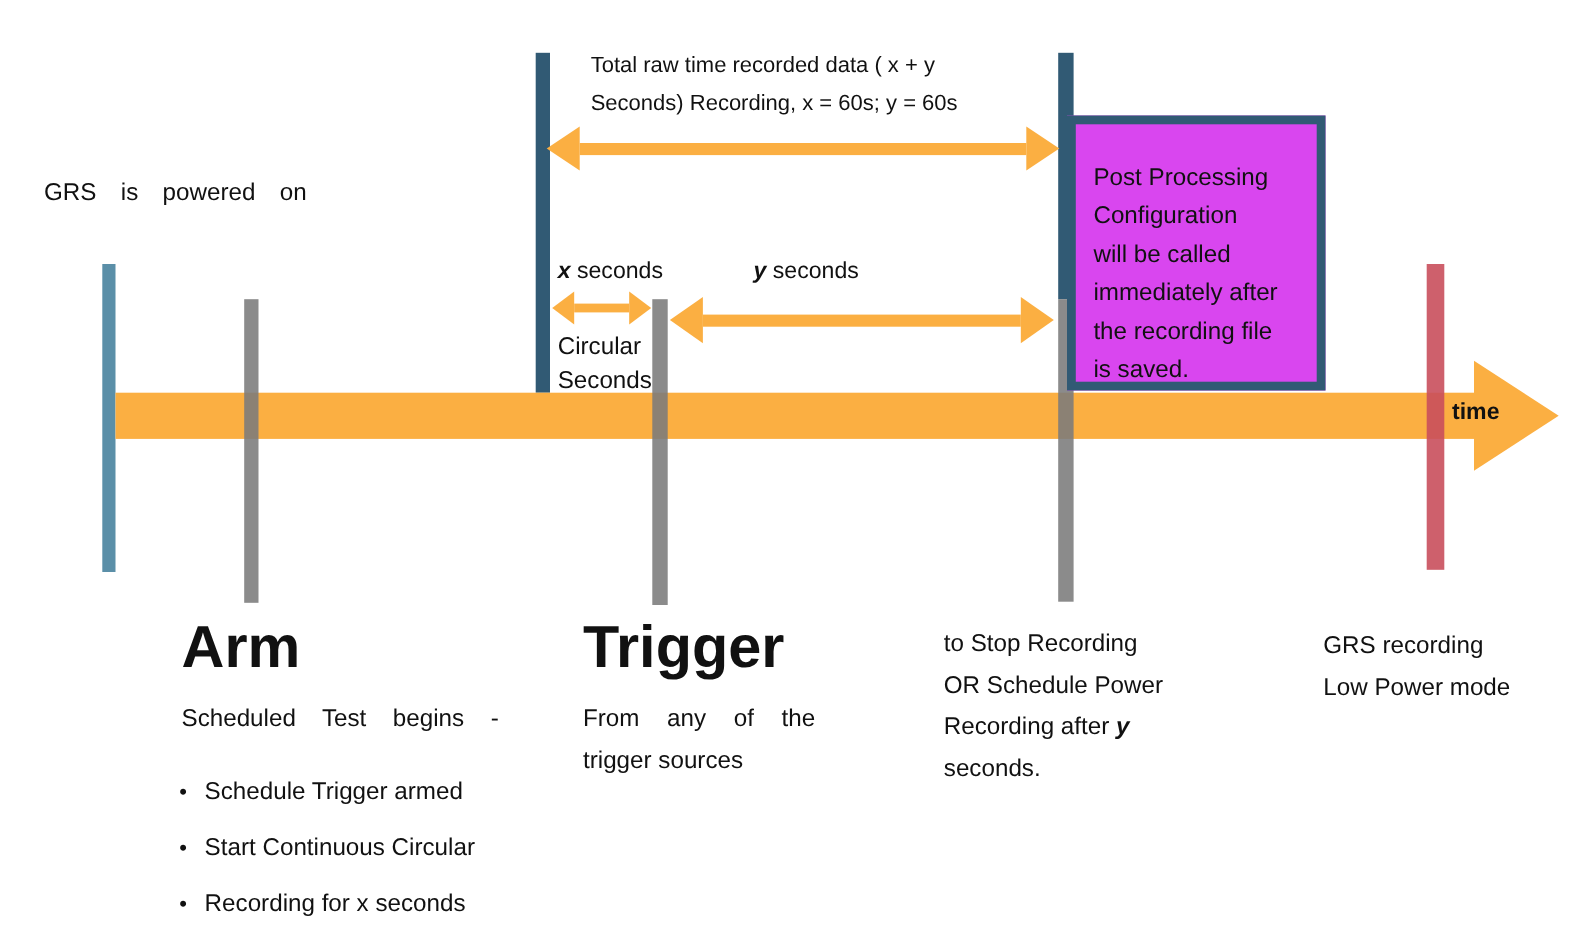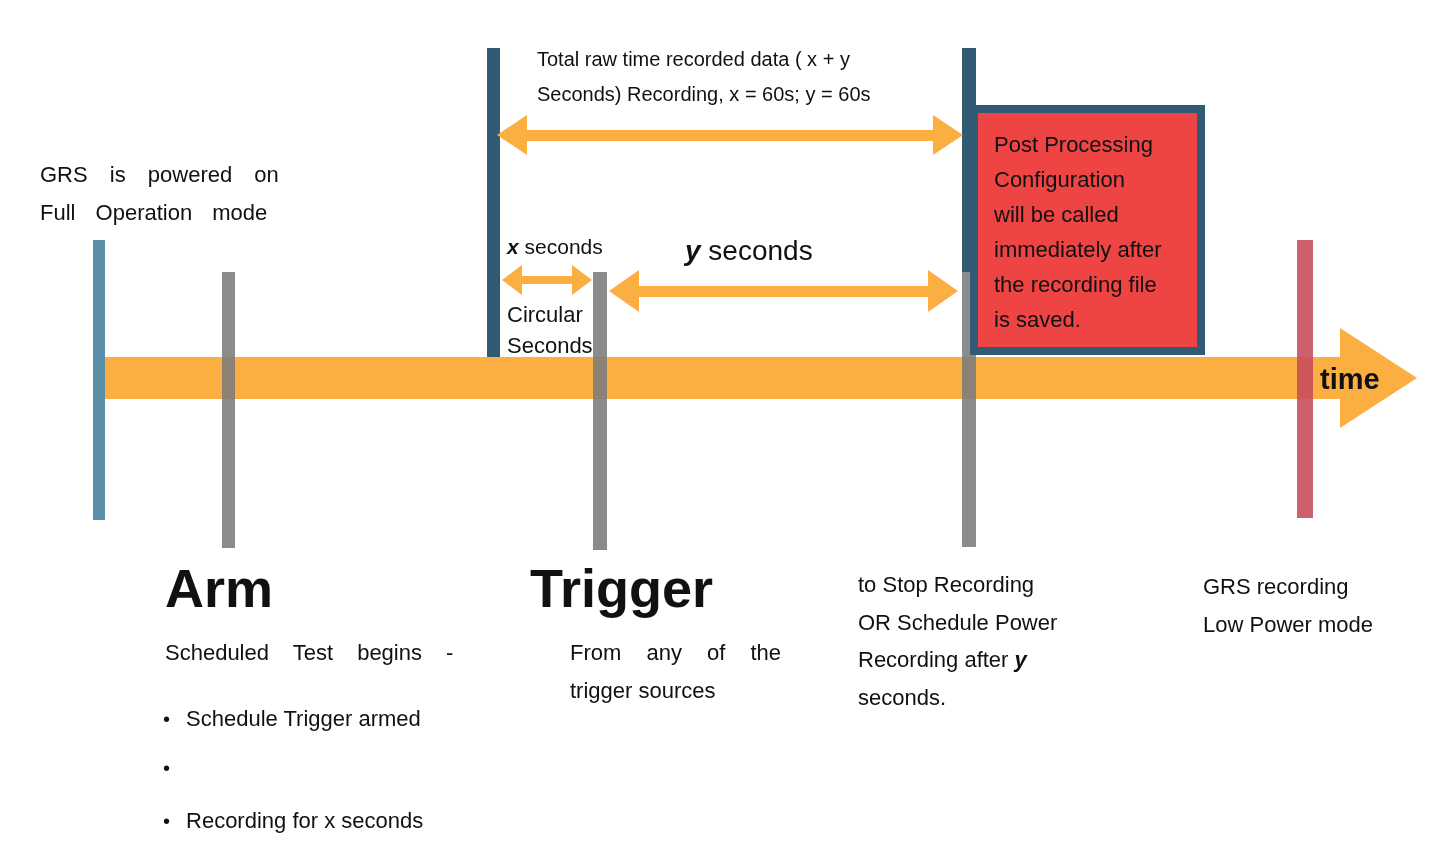--- a/index.html
+++ b/index.html
@@ -7,36 +7,36 @@
     position:relative;width:1429px;height:856px;background:#fff;overflow:hidden;
     font-family:"Liberation Sans","DejaVu Sans",sans-serif;color:#111;
   }
   .bar{position:absolute;}
   .txt{position:absolute;white-space:nowrap;}
   
   .tl-body{position:absolute;left:105px;top:357px;width:1237px;height:42px;background:var(--orange,#FBAF42);z-index:1;}
   .tl-head{position:absolute;left:1340px;top:328px;width:0;height:0;z-index:1;
     border-top:50px solid transparent;border-bottom:50px solid transparent;
     border-left:77px solid var(--orange,#FBAF42);}
-  .time-label{position:absolute;left:1320px;top:363px;font-size:29px;font-weight:bold;z-index:5;}
+  .time-label{position:absolute;left:1320px;top:363px;font-size:21px;font-weight:bold;z-index:5;}
   
   .dbl{position:absolute;display:flex;align-items:center;z-index:2;}
   .dbl .hl,.dbl .hr{width:0;height:0;border-style:solid;border-color:transparent;}
   .dbl .hl{border-right-color:var(--orange,#FBAF42);}
   .dbl .hr{border-left-color:var(--orange,#FBAF42);}
   .dbl .shaft{flex:1;background:var(--orange,#FBAF42);}
   
   .steel{background:var(--steel_blue,#5B8FA8);}
   .navy{background:var(--navy,#315A74);}
   .gray{background:var(--gray,#7B7B7B);opacity:.88;z-index:2;}
   .red{background:var(--red,#C94F5C);opacity:.9;z-index:2;}
   
-  .ppbox{position:absolute;left:970px;top:105px;width:235px;height:250px;background:#ef4444;
+  .ppbox{position:absolute;left:970px;top:105px;width:235px;height:250px;background:#d946ef;
     border:8px solid var(--navy,#315A74);box-sizing:border-box;z-index:3;
-    padding:14px 0 0 16px;font-size:22px;line-height:35px;}
+    padding:30px 0 0 16px;font-size:22px;line-height:35px;}
   .ppbox div{white-space:nowrap;}
   
   .body22{font-size:22px;line-height:38px;}
   .title{font-size:54px;font-weight:bold;line-height:56px;}
   .ital{}
   .bi{font-style:italic;font-weight:bold;}
   .bullets{position:absolute;left:163px;top:706px;font-size:22px;}
   .bullet{display:flex;align-items:baseline;height:51px;}
   .bullet .dot{font-size:20px;margin-right:16px;}
   .ws1{word-spacing:16px;}
@@ -44,21 +44,20 @@
   .ws3{word-spacing:18px;}
   .ws4{word-spacing:19px;}
 </style>
 </head>
 <body>
 
 <div class="canvas">
 
   <div class="txt body22" style="left:40px;top:156px;">
     <div class="ws1">GRS is powered on</div>
-    <div class="ws2">Full Operation mode</div>
   </div>
 
   <div class="bar steel" style="left:93px;top:240px;width:12px;height:280px;"></div>
   <div class="bar gray" style="left:222px;top:272px;width:13px;height:276px;"></div>
   <div class="bar navy" style="left:487px;top:48px;width:13px;height:309px;"></div>
   <div class="bar gray" style="left:593px;top:272px;width:14px;height:278px;"></div>
   <div class="bar navy" style="left:962px;top:48px;width:14px;height:224px;"></div>
   <div class="bar gray" style="left:962px;top:272px;width:14px;height:275px;"></div>
   <div class="bar red" style="left:1297px;top:240px;width:16px;height:278px;"></div>
 
@@ -70,21 +69,21 @@
     <div>Total raw time recorded data ( x + y</div>
     <div>Seconds) Recording, x = 60s; y = 60s</div>
   </div>
   <div class="dbl" style="left:497px;top:115px;width:466px;height:40px;">
     <div class="hl" style="border-width:20px 30px 20px 0;"></div>
     <div class="shaft" style="height:11px;"></div>
     <div class="hr" style="border-width:20px 0 20px 30px;"></div>
   </div>
 
   <div class="txt" style="left:507px;top:235px;font-size:21px;"><span class="bi">x</span><span> seconds</span></div>
-  <div class="txt" style="left:685px;top:235px;font-size:28px;"><span class="bi">y</span><span> seconds</span></div>
+  <div class="txt" style="left:685px;top:235px;font-size:21px;"><span class="bi">y</span><span> seconds</span></div>
 
   <div class="dbl" style="left:502px;top:265px;width:90px;height:30px;">
     <div class="hl" style="border-width:15px 20px 15px 0;"></div>
     <div class="shaft" style="height:8px;"></div>
     <div class="hr" style="border-width:15px 0 15px 20px;"></div>
   </div>
   <div class="dbl" style="left:609px;top:270px;width:349px;height:42px;">
     <div class="hl" style="border-width:21px 30px 21px 0;"></div>
     <div class="shaft" style="height:11px;"></div>
     <div class="hr" style="border-width:21px 0 21px 30px;"></div>
@@ -106,29 +105,30 @@
 
   <div class="txt title" style="left:165px;top:560px;">Arm</div>
   <div class="txt body22 ws3" style="left:165px;top:634px;">Scheduled Test begins -</div>
   <div class="bullets">
     <div class="bullet">
         <span class="dot">•</span>
         <span>Schedule Trigger armed</span>
       </div>
     <div class="bullet">
         <span class="dot">•</span>
+        <span>Start Continuous Circular</span>
       </div>
     <div class="bullet">
         <span class="dot">•</span>
         <span><span>Recording for </span><span class="ital">x</span><span> seconds</span></span>
       </div>
   </div>
 
   <div class="txt title" style="left:530px;top:560px;">Trigger</div>
-  <div class="txt body22" style="left:530px;top:634px;margin-left:40px;">
+  <div class="txt body22" style="left:530px;top:634px;">
     <div class="ws4">From any of the</div>
     <div>trigger sources</div>
   </div>
 
   <div class="txt" style="left:858px;top:566px;font-size:22px;line-height:37.5px;">
     <div>to Stop Recording</div>
     <div>OR Schedule Power</div>
     <div><span>Recording after </span><span class="bi">y</span></div>
     <div>seconds.</div>
   </div>

